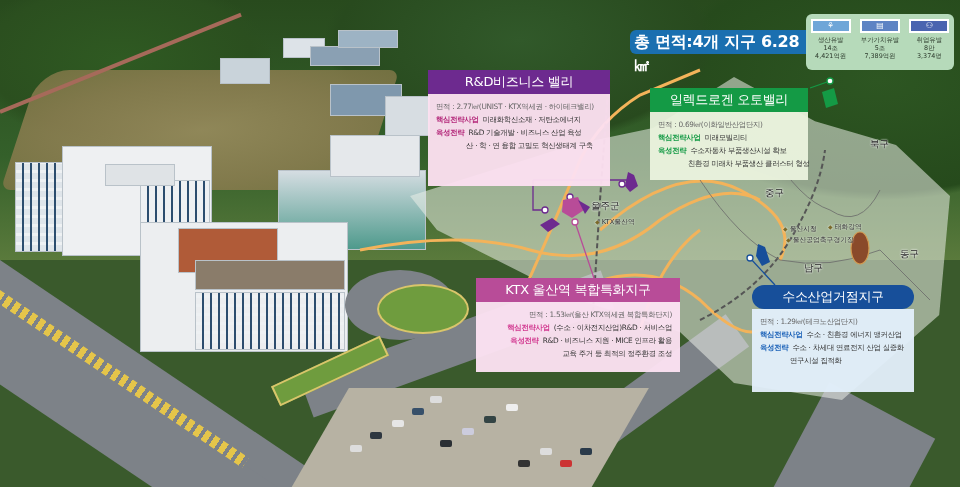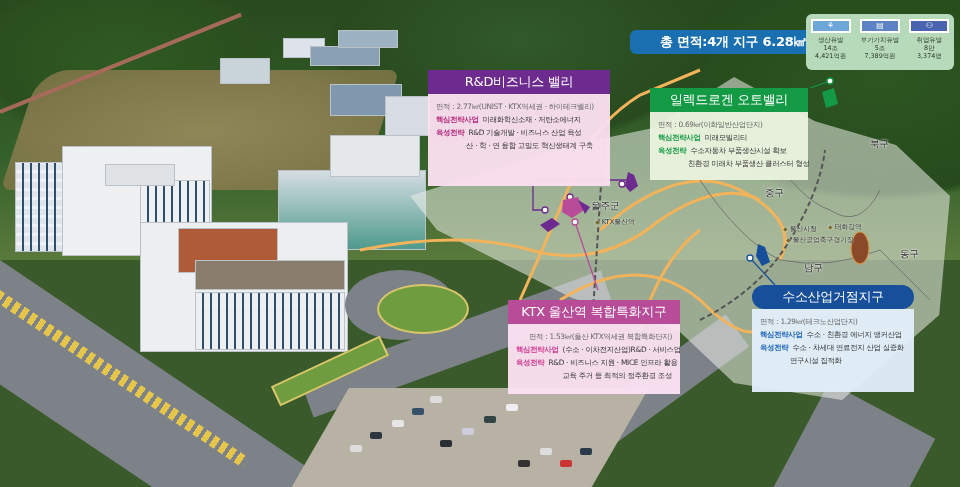--- a/index.html
+++ b/index.html
@@ -50,21 +50,21 @@
 
   .ktx .title { background: #b84c98; }
   .ktx .body { background: rgba(252,226,242,.96); }
   .ktx .lbl { color: #d23990; }
 
   .h2 .title { background: #174f9a; border-radius: 12px; }
   .h2 .body { background: rgba(226,238,250,.96); }
   .h2 .lbl { color: #1c62b8; }
 
   
-  .total { position: absolute; left: 630px; top: 30px; width: 178px; height: 24px; background: #1a6fb0; border-radius: 6px 0 0 6px; color: #fff; font-size: 13px; line-height: 24px; padding-left: 30px; font-weight: bold; letter-spacing: -0.3px; }
+  .total { position: absolute; left: 630px; top: 30px; width: 178px; height: 24px; background: #1a6fb0; border-radius: 6px 0 0 6px; color: #fff; font-size: 16px; line-height: 24px; padding-left: 4px; font-weight: bold; letter-spacing: -0.3px; }
 
   .stats { position: absolute; left: 806px; top: 14px; width: 148px; height: 56px; background: rgba(193,228,198,.93); border-radius: 6px; display: flex; justify-content: space-around; padding-top: 5px; }
   .stat { width: 44px; text-align: center; font-size: 6.4px; line-height: 8px; color: #2c3a2c; }
   .stat .icon { width: 40px; height: 14px; margin: 0 auto 3px; border: 2px solid #fff; display: flex; align-items: center; justify-content: center; color: #fff; font-size: 8px; }
   .stat:nth-child(1) .icon { background: #6fa6d8; }
   .stat:nth-child(2) .icon { background: #5e83c4; }
   .stat:nth-child(3) .icon { background: #4a64b0; }
 
   
   .mlabel { position: absolute; font-size: 9.5px; color: #222; text-shadow: 0 0 2px #fff, 0 0 2px #fff; }
@@ -212,21 +212,21 @@
 <div class="box ev" style="left:650px;top:88px;width:158px;">
   <div class="title">일렉드로겐 오토밸리</div>
   <div class="body" style="height:68px;">
     <div class="row area">면적 : 0.69㎢(이화일반산업단지)</div>
     <div class="row"><span class="lbl">핵심전략사업</span><span>미래모빌리티</span></div>
     <div class="row"><span class="lbl">육성전략</span><span>수소자동차 부품생산시설 확보</span></div>
     <div class="row" style="padding-left:30px;text-align:center;">친환경 미래차 부품생산 클러스터 형성</div>
   </div>
 </div>
 
-<div class="box ktx" style="left:476px;top:300px;width:172px;margin-left:32px;">
+<div class="box ktx" style="left:476px;top:278px;width:204px;">
   <div class="title">KTX 울산역 복합특화지구</div>
   <div class="body" style="height:70px;text-align:right;">
     <div class="row area">면적 : 1.53㎢(울산 KTX역세권 복합특화단지)</div>
     <div class="row"><span class="lbl">핵심전략사업</span><span>(수소 · 이차전지산업)R&amp;D · 서비스업</span></div>
     <div class="row"><span class="lbl">육성전략</span><span>R&amp;D · 비즈니스 지원 · MICE 인프라 활용</span></div>
     <div class="row" style="padding-left:30px;">교육 주거 등 최적의 정주환경 조성</div>
   </div>
 </div>
 
 <div class="box h2" style="left:752px;top:285px;width:162px;">

